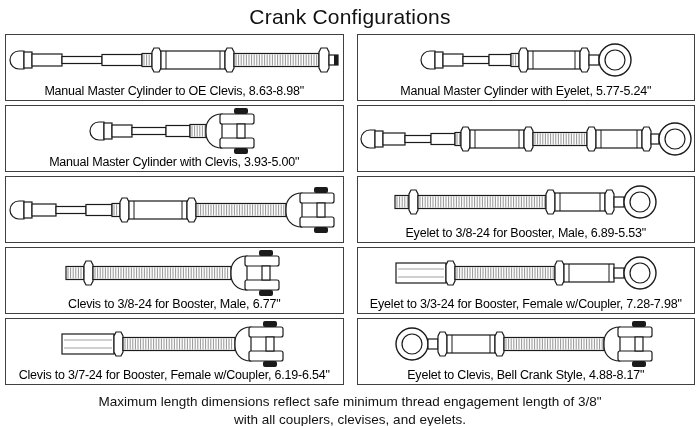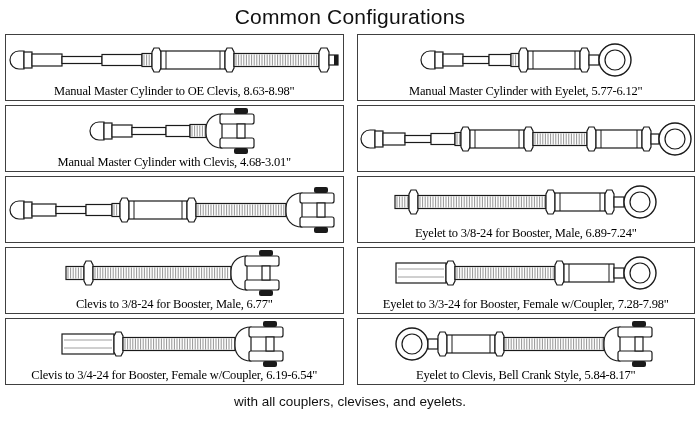--- a/index.html
+++ b/index.html
@@ -11,37 +11,37 @@
   .title{
     text-align:center;font-size:21px;font-weight:400;color:#111;
     margin:2px 0 5px 0;letter-spacing:0.2px;
   }
   .columns{
     display:flex;gap:13px;padding:0 5px;align-items:flex-start;
   }
   .column{flex:1;display:flex;flex-direction:column;gap:4px;min-width:0;}
   .config-box{
     border:1px solid #404040;height:67px;box-sizing:border-box;
-    display:flex;flex-direction:column;background:#fff;overflow:hidden;font-family:Liberation Serif, serif;
+    display:flex;flex-direction:column;background:#fff;overflow:hidden;
   }
   .drawing{flex:1;display:flex;align-items:center;justify-content:center;overflow:hidden;}
   .drawing svg{display:block;}
   .caption{
     font-size:12.5px;line-height:1;text-align:center;padding:0 2px 3px 2px;
     white-space:nowrap;overflow:hidden;letter-spacing:-0.2px;color:#000;
   }
   .footer{
     margin-top:8px;text-align:center;font-size:13.5px;line-height:1.35;color:#111;
   }
 </style>
 </head>
 <body>
 
 <div class="page">
-  <div class="title">Common Configurations</div>
+  <div class="title">Crank Configurations</div>
 
   <div class="columns">
     <div class="column" id="col-left">
   <div class="config-box">
     <div class="drawing">
       <svg xmlns="http://www.w3.org/2000/svg" width="332" height="54" viewBox="0 0 332 54">
               <g>
                 <path stroke="#1a1a1a" stroke-width="1.2" fill="#fff" d="M 16 18 L 11 18 A 9 9 0 0 0 11 36 L 16 36 Z"></path>
               </g>
               <g>
@@ -111,21 +111,21 @@
               <g>
                 <path stroke="#1a1a1a" stroke-width="1.2" fill="#fff" d="M 134 10 C 123 10 118 18 118 25 L 118 29 C 118 36 123 44 134 44 Z"></path>
                 <rect stroke="#1a1a1a" stroke-width="1.2" fill="#fff" x="132" y="10" width="34" height="10" rx="2"></rect>
                 <rect stroke="#1a1a1a" stroke-width="1.2" fill="#fff" x="132" y="34" width="34" height="10" rx="2"></rect>
                 <rect x="146" y="4" width="14" height="6" rx="2" fill="#1a1a1a"></rect>
                 <rect x="146" y="44" width="14" height="6" rx="2" fill="#1a1a1a"></rect>
                 <rect stroke="#1a1a1a" stroke-width="1.2" fill="#fff" x="149" y="20" width="8" height="14"></rect>
               </g>
             </svg>
     </div>
-    <div class="caption">Manual Master Cylinder with Clevis, 4.68-3.01"</div>
+    <div class="caption">Manual Master Cylinder with Clevis, 3.93-5.00"</div>
   </div>
 
   <div class="config-box">
     <div class="drawing">
       <svg xmlns="http://www.w3.org/2000/svg" width="332" height="54" viewBox="0 0 332 54">
               <g>
                 <path stroke="#1a1a1a" stroke-width="1.2" fill="#fff" d="M 16 18 L 11 18 A 9 9 0 0 0 11 36 L 16 36 Z"></path>
               </g>
               <g>
                 <rect stroke="#1a1a1a" stroke-width="1.2" fill="#fff" x="16" y="19" width="8" height="16"></rect>
@@ -213,21 +213,21 @@
               <g>
                 <path stroke="#1a1a1a" stroke-width="1.2" fill="#fff" d="M 191 10 C 180 10 175 18 175 25 L 175 29 C 175 36 180 44 191 44 Z"></path>
                 <rect stroke="#1a1a1a" stroke-width="1.2" fill="#fff" x="189" y="10" width="34" height="10" rx="2"></rect>
                 <rect stroke="#1a1a1a" stroke-width="1.2" fill="#fff" x="189" y="34" width="34" height="10" rx="2"></rect>
                 <rect x="203" y="4" width="14" height="6" rx="2" fill="#1a1a1a"></rect>
                 <rect x="203" y="44" width="14" height="6" rx="2" fill="#1a1a1a"></rect>
                 <rect stroke="#1a1a1a" stroke-width="1.2" fill="#fff" x="206" y="20" width="8" height="14"></rect>
               </g>
             </svg>
     </div>
-    <div class="caption">Clevis to 3/4-24 for Booster, Female w/Coupler, 6.19-6.54"</div>
+    <div class="caption">Clevis to 3/7-24 for Booster, Female w/Coupler, 6.19-6.54"</div>
   </div>
 </div>
     <div class="column" id="col-right">
   <div class="config-box">
     <div class="drawing">
       <svg xmlns="http://www.w3.org/2000/svg" width="214" height="54" viewBox="0 0 214 54">
               <g>
                 <path stroke="#1a1a1a" stroke-width="1.2" fill="#fff" d="M 16 18 L 11 18 A 9 9 0 0 0 11 36 L 16 36 Z"></path>
               </g>
               <g>
@@ -256,21 +256,21 @@
               <g>
                 <polygon stroke="#1a1a1a" stroke-width="1.2" fill="#fff" points="163,15 168,15 170,19 170,35 168,39 163,39 161,35 161,19"></polygon>
               </g>
               <g>
                 <rect stroke="#1a1a1a" stroke-width="1.2" fill="#fff" x="170" y="22" width="10" height="10"></rect>
                 <circle stroke="#1a1a1a" stroke-width="1.4" fill="#fff" cx="196" cy="27" r="16"></circle>
                 <circle stroke="#1a1a1a" stroke-width="1.2" fill="#fff" cx="196" cy="27" r="10"></circle>
               </g>
             </svg>
     </div>
-    <div class="caption">Manual Master Cylinder with Eyelet, 5.77-6.12"</div>
+    <div class="caption">Manual Master Cylinder with Eyelet, 5.77-5.24"</div>
   </div>
 
   <div class="config-box">
     <div class="drawing">
       <svg xmlns="http://www.w3.org/2000/svg" width="334" height="54" viewBox="0 0 334 54">
               <g>
                 <path stroke="#1a1a1a" stroke-width="1.2" fill="#fff" d="M 16 18 L 11 18 A 9 9 0 0 0 11 36 L 16 36 Z"></path>
               </g>
               <g>
                 <rect stroke="#1a1a1a" stroke-width="1.2" fill="#fff" x="16" y="19" width="8" height="16"></rect>
@@ -345,21 +345,21 @@
               <g>
                 <polygon stroke="#1a1a1a" stroke-width="1.2" fill="#fff" points="214,15 219,15 221,19 221,35 219,39 214,39 212,35 212,19"></polygon>
               </g>
               <g>
                 <rect stroke="#1a1a1a" stroke-width="1.2" fill="#fff" x="221" y="22" width="10" height="10"></rect>
                 <circle stroke="#1a1a1a" stroke-width="1.4" fill="#fff" cx="247" cy="27" r="16"></circle>
                 <circle stroke="#1a1a1a" stroke-width="1.2" fill="#fff" cx="247" cy="27" r="10"></circle>
               </g>
             </svg>
     </div>
-    <div class="caption">Eyelet to 3/8-24 for Booster, Male, 6.89-7.24"</div>
+    <div class="caption">Eyelet to 3/8-24 for Booster, Male, 6.89-5.53"</div>
   </div>
 
   <div class="config-box">
     <div class="drawing">
       <svg xmlns="http://www.w3.org/2000/svg" width="264" height="54" viewBox="0 0 264 54">
               <g>
                 <rect stroke="#1a1a1a" stroke-width="1.2" fill="#fff" x="2" y="17" width="50" height="20"></rect>
                 <path d="M 4 23 H 50 M 4 31 H 50" stroke="#888" stroke-width="0.8" fill="none"></path>
               </g>
               <g>
@@ -411,21 +411,22 @@
               <g>
                 <path stroke="#1a1a1a" stroke-width="1.2" fill="#fff" d="M 226 10 C 215 10 210 18 210 25 L 210 29 C 210 36 215 44 226 44 Z"></path>
                 <rect stroke="#1a1a1a" stroke-width="1.2" fill="#fff" x="224" y="10" width="34" height="10" rx="2"></rect>
                 <rect stroke="#1a1a1a" stroke-width="1.2" fill="#fff" x="224" y="34" width="34" height="10" rx="2"></rect>
                 <rect x="238" y="4" width="14" height="6" rx="2" fill="#1a1a1a"></rect>
                 <rect x="238" y="44" width="14" height="6" rx="2" fill="#1a1a1a"></rect>
                 <rect stroke="#1a1a1a" stroke-width="1.2" fill="#fff" x="241" y="20" width="8" height="14"></rect>
               </g>
             </svg>
     </div>
-    <div class="caption">Eyelet to Clevis, Bell Crank Style, 5.84-8.17"</div>
+    <div class="caption">Eyelet to Clevis, Bell Crank Style, 4.88-8.17"</div>
   </div>
 </div>
   </div>
 
   <div class="footer">
+    <div>Maximum length dimensions reflect safe minimum thread engagement length of 3/8"</div>
     <div>with all couplers, clevises, and eyelets.</div>
   </div>
 </div>
 
 </body></html>

